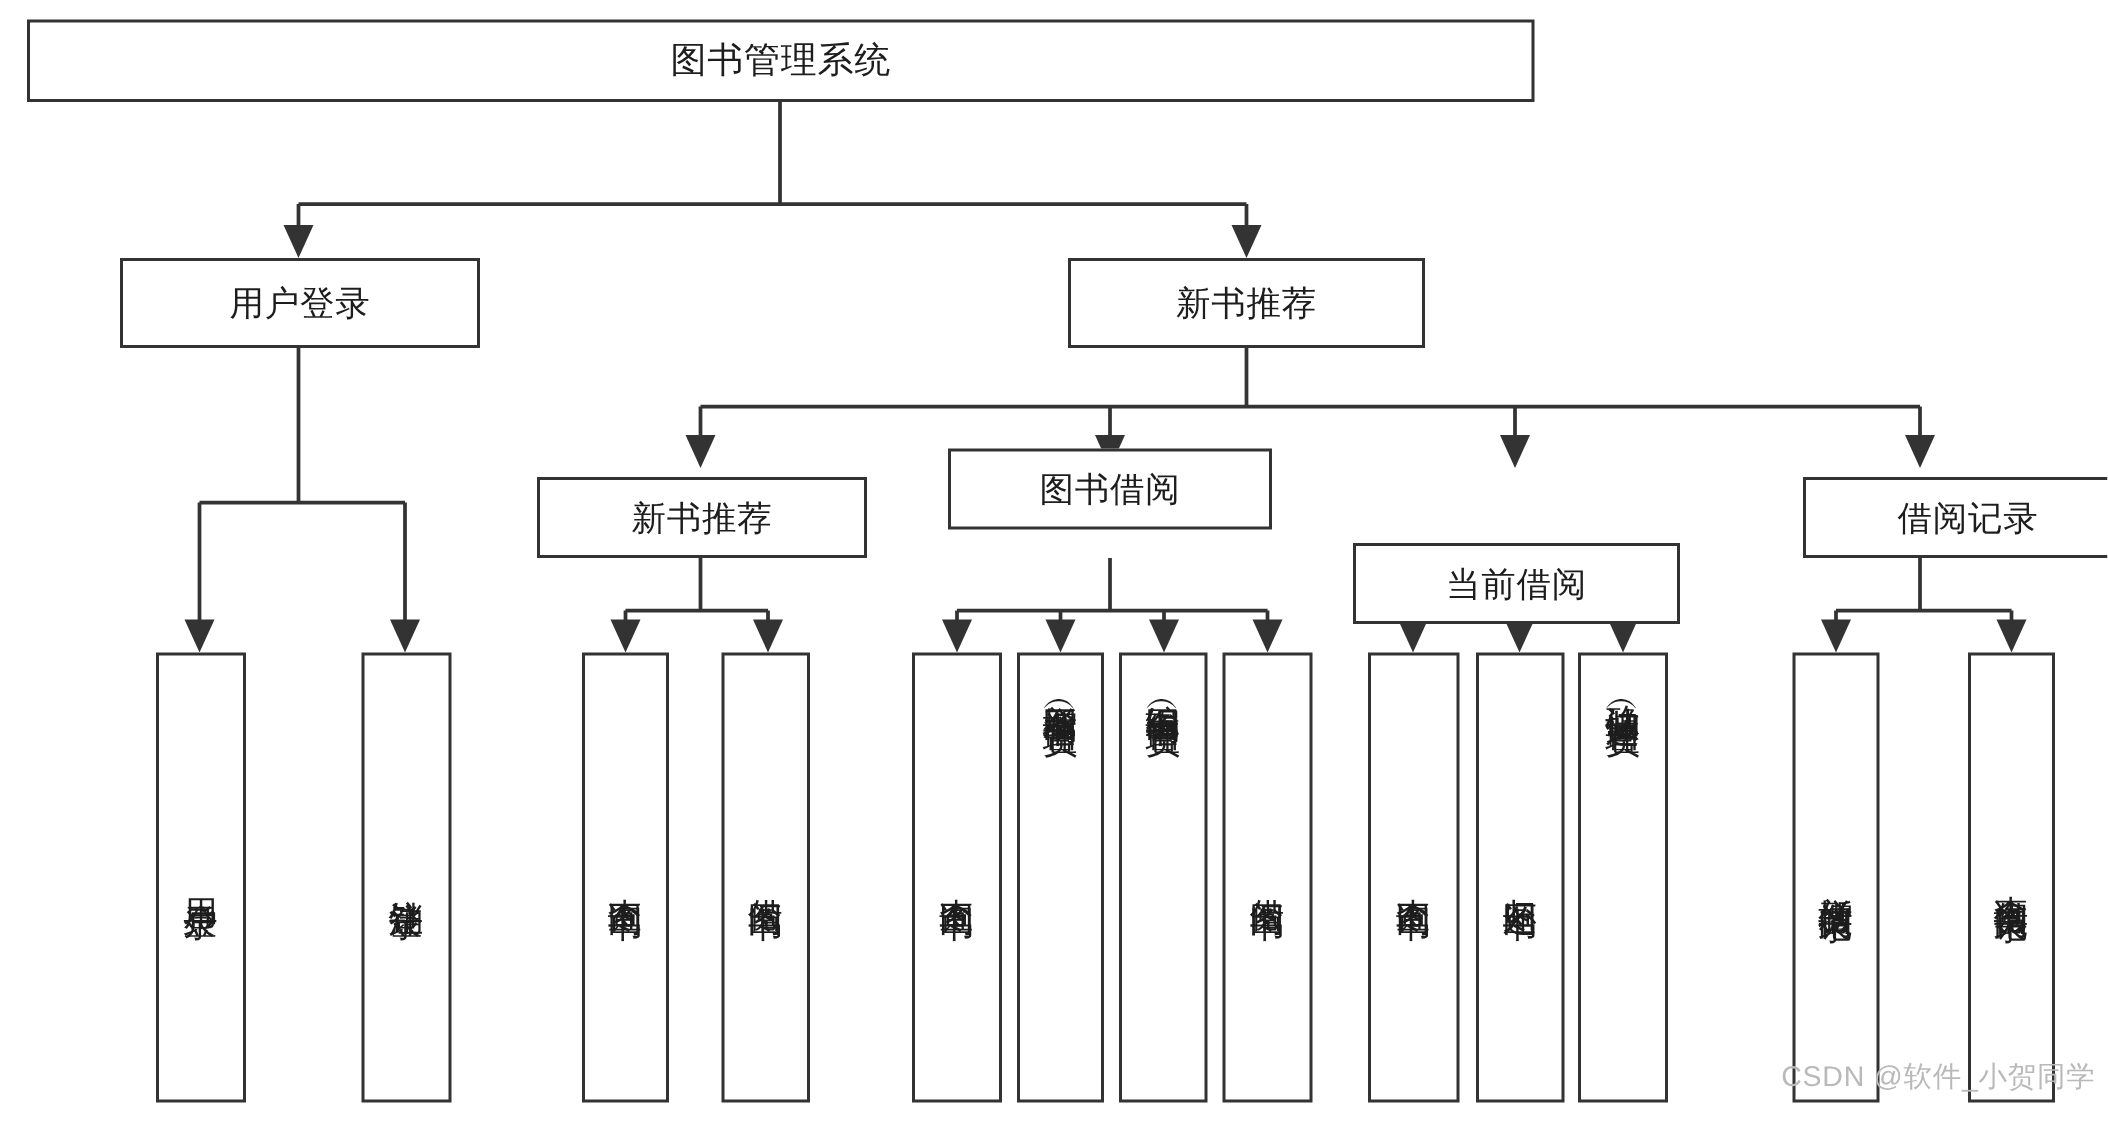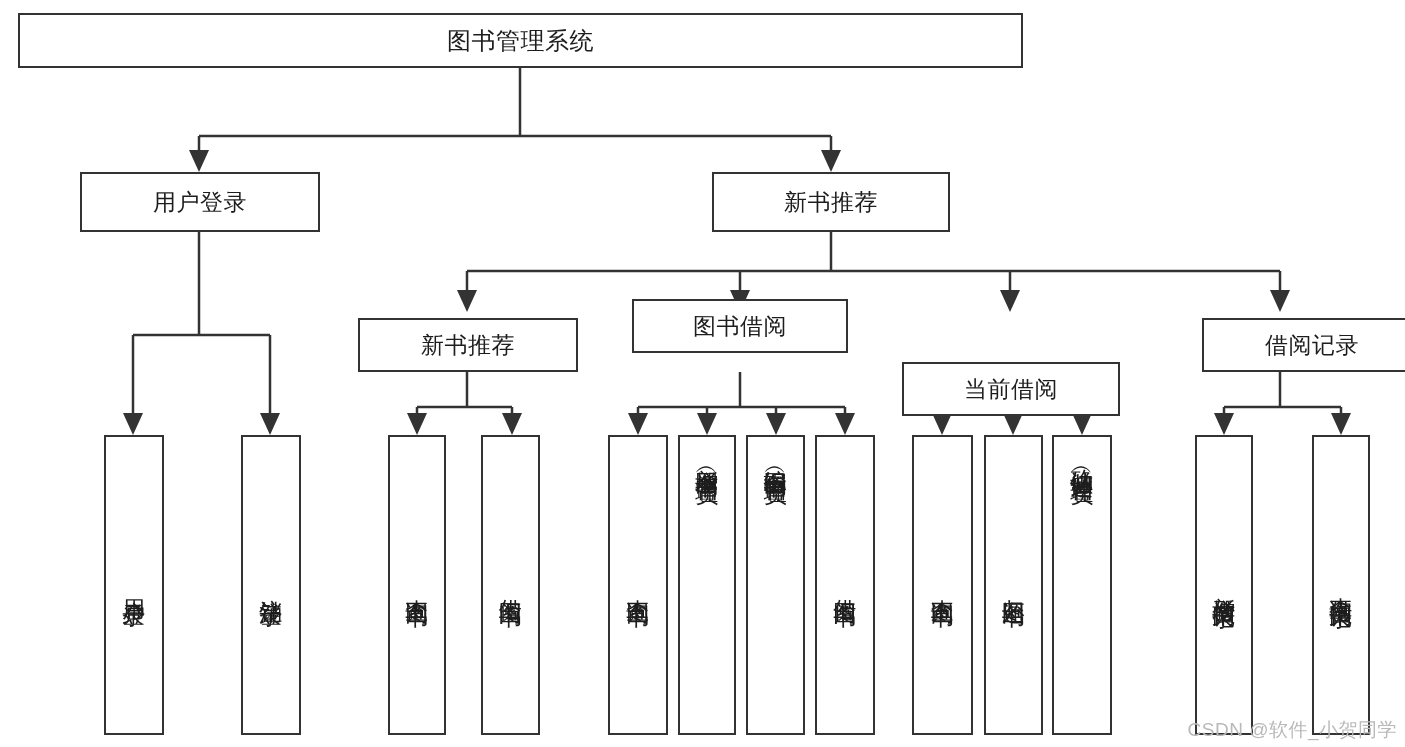--- a/index.html
+++ b/index.html
@@ -66,21 +66,21 @@
   #wires line, #wires path {
     stroke: #333333;
     stroke-width: 2.5;
     fill: none;
   }
   #wires polygon { fill: #333333; }
   
   #watermark {
     position: absolute;
     right: 8px;
-    bottom: 4px;
+    bottom: 16px;
     font-size: 19px;
     color: #b9b9b9;
     letter-spacing: 0.5px;
     white-space: nowrap;
     user-select: none;
     margin-left: 48px;
   }
 </style>
 </head>
 <body>

